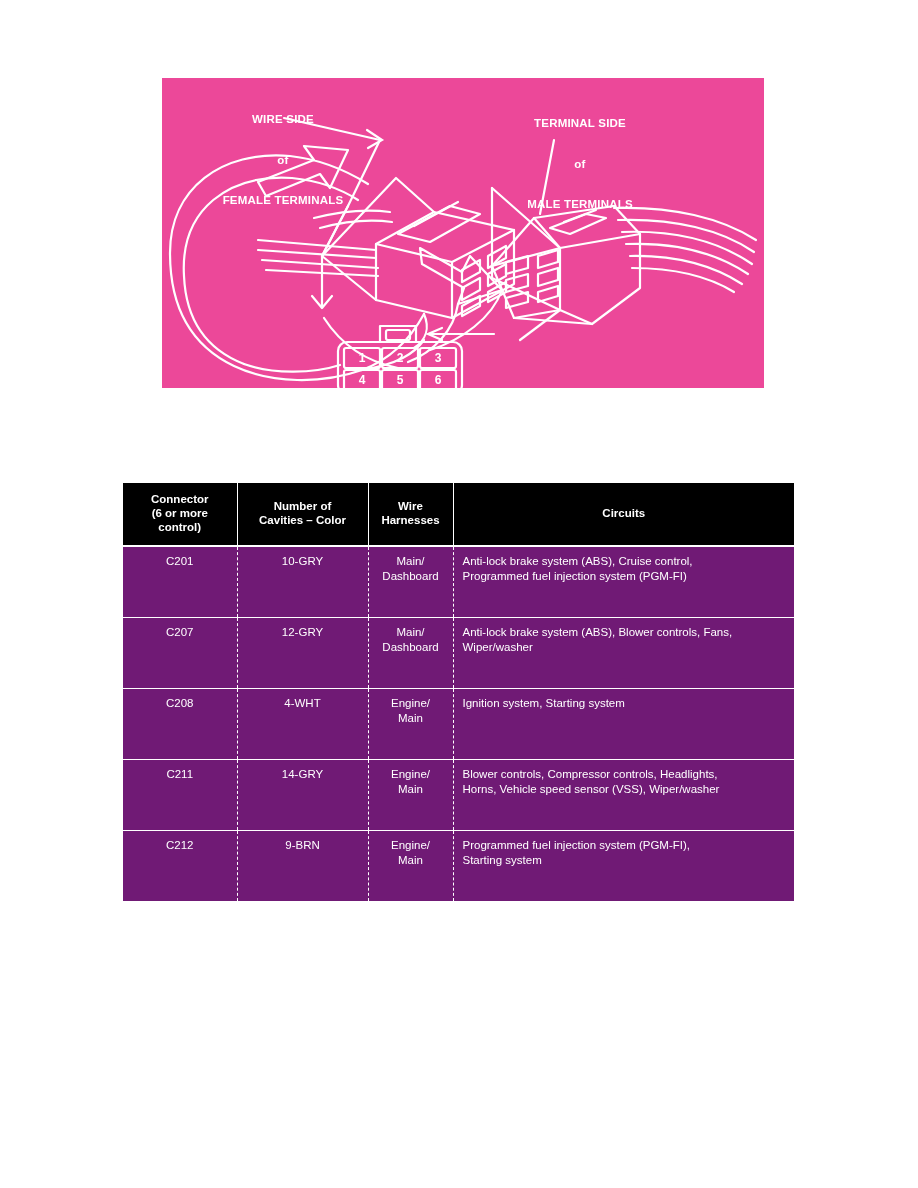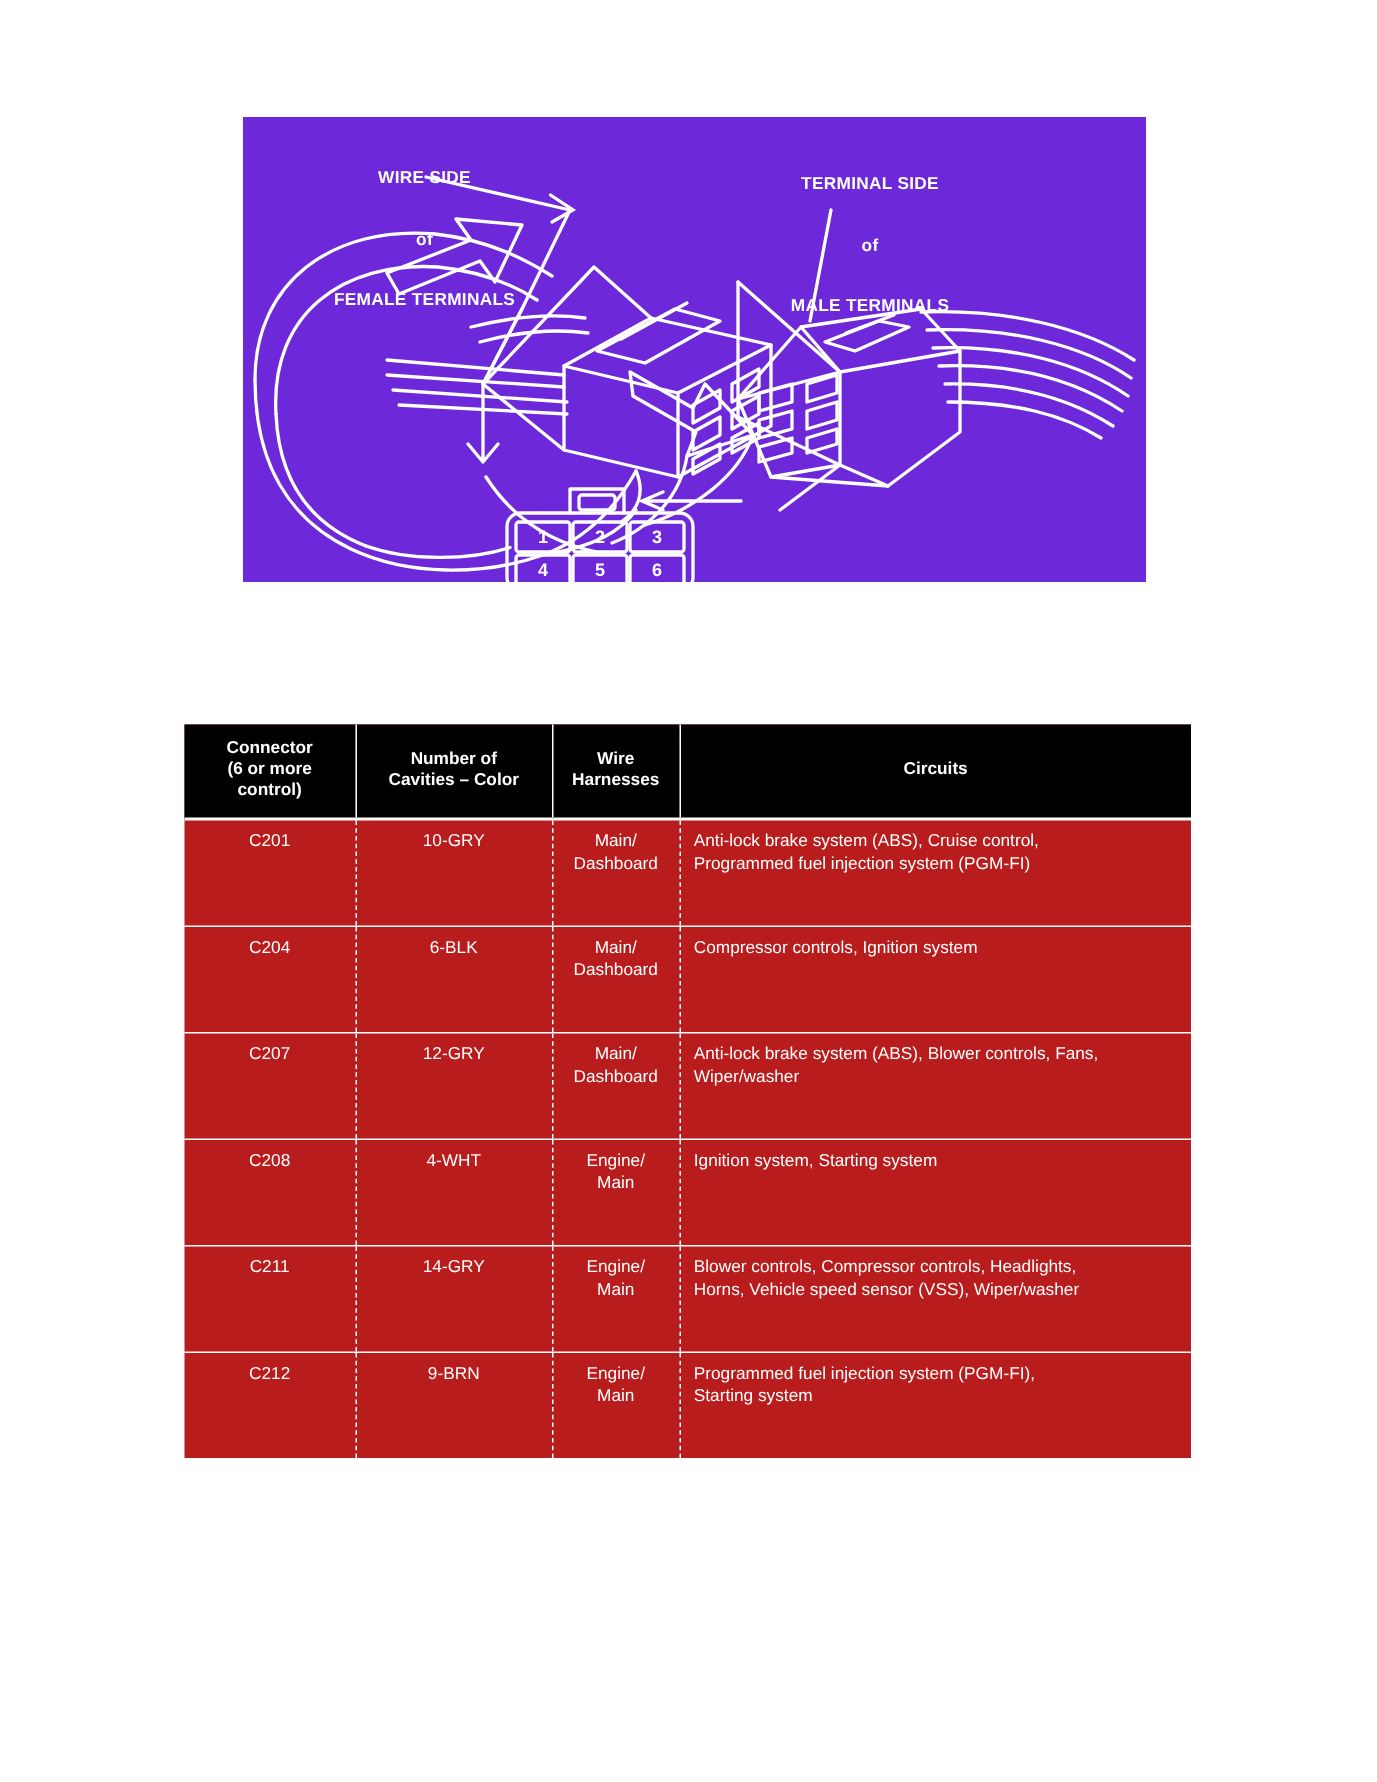--- a/index.html
+++ b/index.html
@@ -15,21 +15,21 @@
     overflow: hidden;
   }
 
   
   #figure-panel {
     position: absolute;
     left: 162px;
     top: 78px;
     width: 602px;
     height: 310px;
-    background: #6d28d9;
+    background: #ec4899;
   }
   #figure-svg {
     display: block;
     width: 602px;
     height: 310px;
   }
   .fig-label {
     position: absolute;
     color: #ffffff;
     font-weight: bold;
@@ -71,21 +71,21 @@
     text-align: center;
   }
 
   
   #conn-table {
     position: absolute;
     left: 123px;
     top: 483px;
     width: 671px;
     height: 340px;
-    background: #b91c1c;
+    background: #701a75;
     border-collapse: collapse;
     table-layout: fixed;
     color: #ffffff;
   }
   #conn-table col.c-connector { width: 114px; }
   #conn-table col.c-cavities  { width: 131px; }
   #conn-table col.c-harness   { width: 85px; }
   #conn-table col.c-circuits  { width: 341px; }
 
   #conn-table thead th {
@@ -309,41 +309,29 @@
       <td class="cell-harness">
         <span class="hl">Main/</span>
         <span class="hl">Dashboard</span>
       </td>
       <td class="cell-circuits">
         <div>Anti-lock brake system (ABS), Cruise control,</div>
         <div>Programmed fuel injection system (PGM-FI)</div>
       </td>
     </tr>
 
-    <tr>
-      <td class="cell-connector">C204</td>
-      <td class="cell-cavities">6-BLK</td>
+
+    <tr>
+      <td class="cell-connector">C207</td>
+      <td class="cell-cavities">12-GRY</td>
       <td class="cell-harness">
         <span class="hl">Main/</span>
         <span class="hl">Dashboard</span>
       </td>
       <td class="cell-circuits">
-        <div>Compressor controls, Ignition system</div>
-        <div></div>
-      </td>
-    </tr>
-
-    <tr>
-      <td class="cell-connector">C207</td>
-      <td class="cell-cavities">12-GRY</td>
-      <td class="cell-harness">
-        <span class="hl">Main/</span>
-        <span class="hl">Dashboard</span>
-      </td>
-      <td class="cell-circuits">
         <div>Anti-lock brake system (ABS), Blower controls, Fans,</div>
         <div>Wiper/washer</div>
       </td>
     </tr>
 
     <tr>
       <td class="cell-connector">C208</td>
       <td class="cell-cavities">4-WHT</td>
       <td class="cell-harness">
         <span class="hl">Engine/</span>

